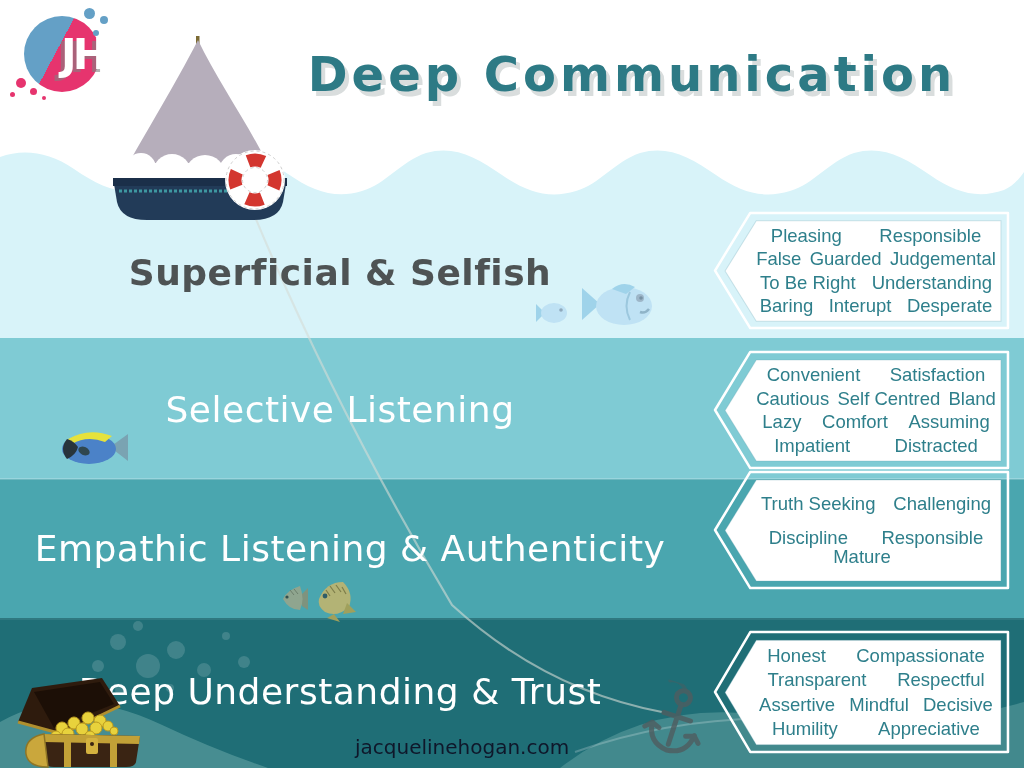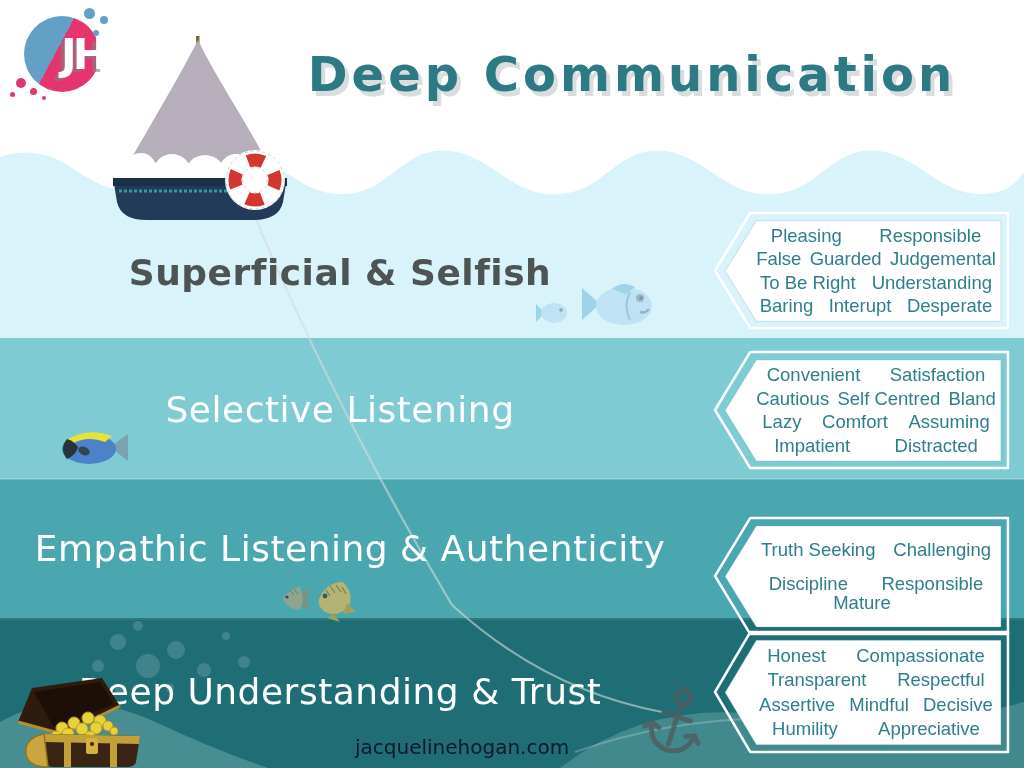--- a/index.html
+++ b/index.html
@@ -170,21 +170,21 @@
           <span>Comfort</span>
           <span>Assuming</span>
         </div>
       <div class="word-row">
           <span>Impatient</span>
           <span>Distracted</span>
         </div>
     </div>
   </div>
 
-  <div class="wordbox" style="top:516px;height:121px;">
+  <div class="wordbox" style="top:470px;height:121px;">
     <svg class="chev" viewBox="0 0 300 122" preserveAspectRatio="none" aria-hidden="true">
       <polygon class="chev-outer" points="40,2 296,2 296,119 40,119 5,60.5"></polygon>
       <polygon class="chev-inner" points="46,10 289,10 289,112 46,112 15,61"></polygon>
     </svg>
     <div class="words">
       <div class="word-row">
           <span>Truth Seeking</span>
           <span>Challenging</span>
         </div>
       <div class="word-row">

